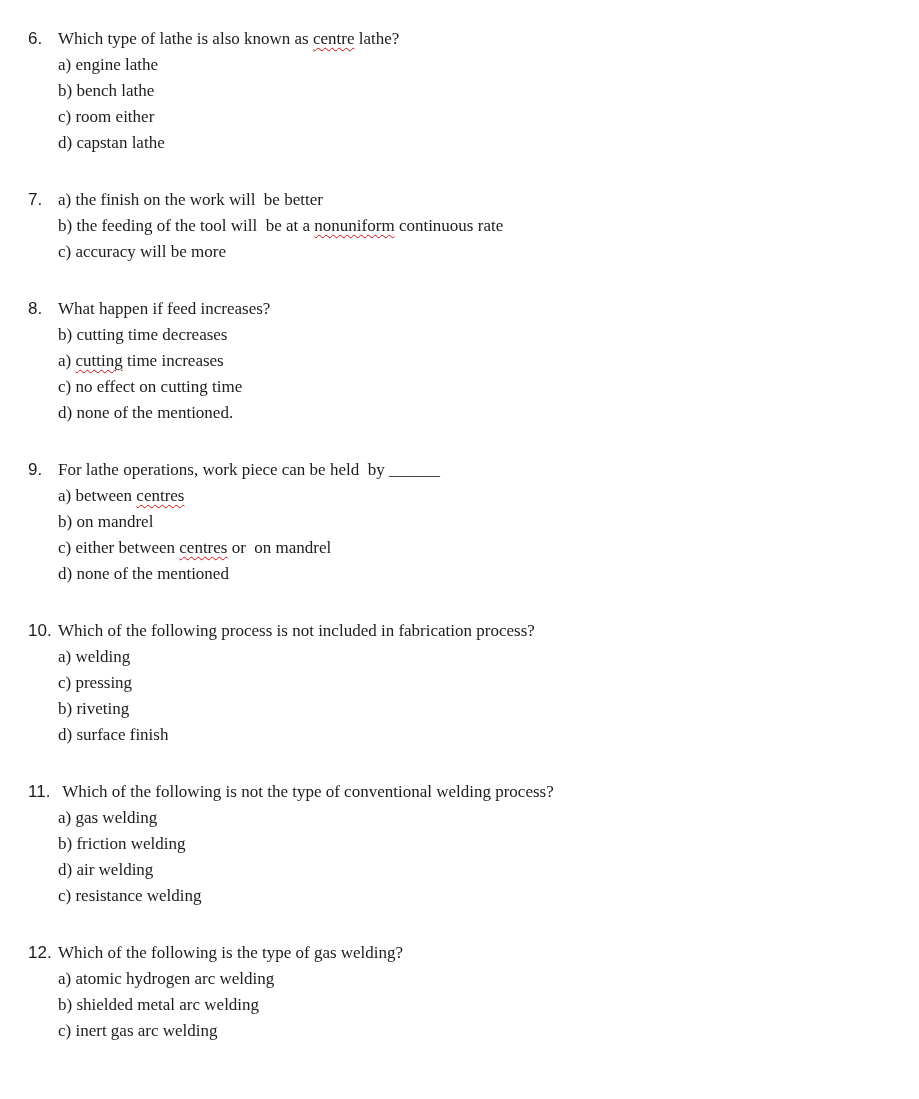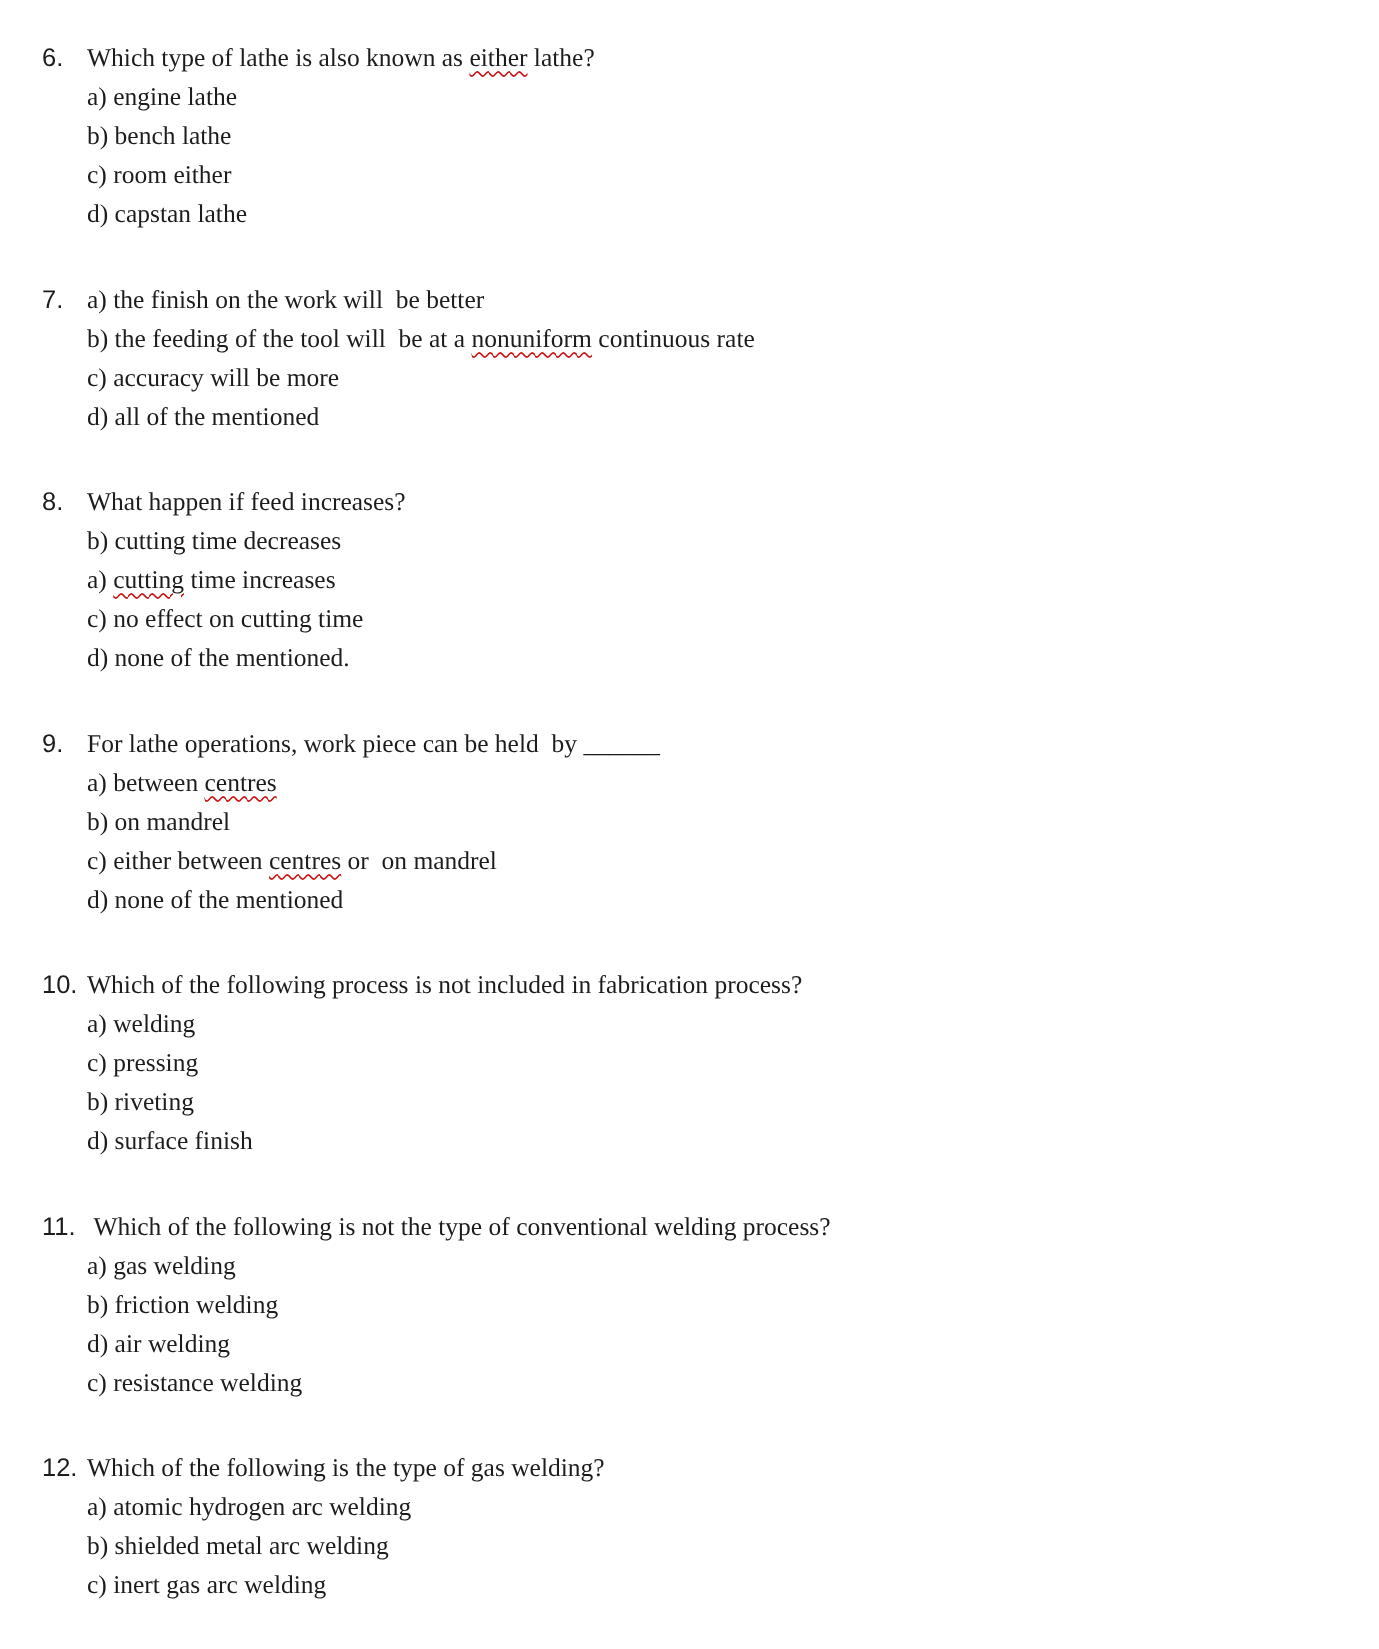--- a/index.html
+++ b/index.html
@@ -56,21 +56,21 @@
   }
 </style>
 </head>
 <body>
 
 <div class="page">
   <div id="questions-container">
   <div class="question">
     <span class="qnum">6.</span>
     <div class="qbody">
-      <div class="qtext"><span>Which type of lathe is also known as </span><span class="squiggle">either</span><span> lathe?</span></div>
+      <div class="qtext"><span>Which type of lathe is also known as </span><span class="squiggle">centre</span><span> lathe?</span></div>
       <div class="options">
   <div class="option"><span>a) engine lathe</span></div>
 
   <div class="option"><span>b) bench lathe</span></div>
 
   <div class="option"><span>c) room either</span></div>
 
   <div class="option"><span>d) capstan lathe</span></div>
 </div>
     </div>
@@ -79,21 +79,20 @@
   <div class="question">
     <span class="qnum">7.</span>
     <div class="qbody">
       <div class="options">
   <div class="option"><span>a) the finish on the work will  be better</span></div>
 
   <div class="option"><span>b) the feeding of the tool will  be at a </span><span class="squiggle">nonuniform</span><span> continuous rate</span></div>
 
   <div class="option"><span>c) accuracy will be more</span></div>
 
-  <div class="option"><span>d) all of the mentioned</span></div>
 </div>
     </div>
   </div>
 
   <div class="question">
     <span class="qnum">8.</span>
     <div class="qbody">
       <div class="qtext"><span>What happen if feed increases?</span></div>
       <div class="options">
   <div class="option"><span>b) cutting time decreases</span></div>

